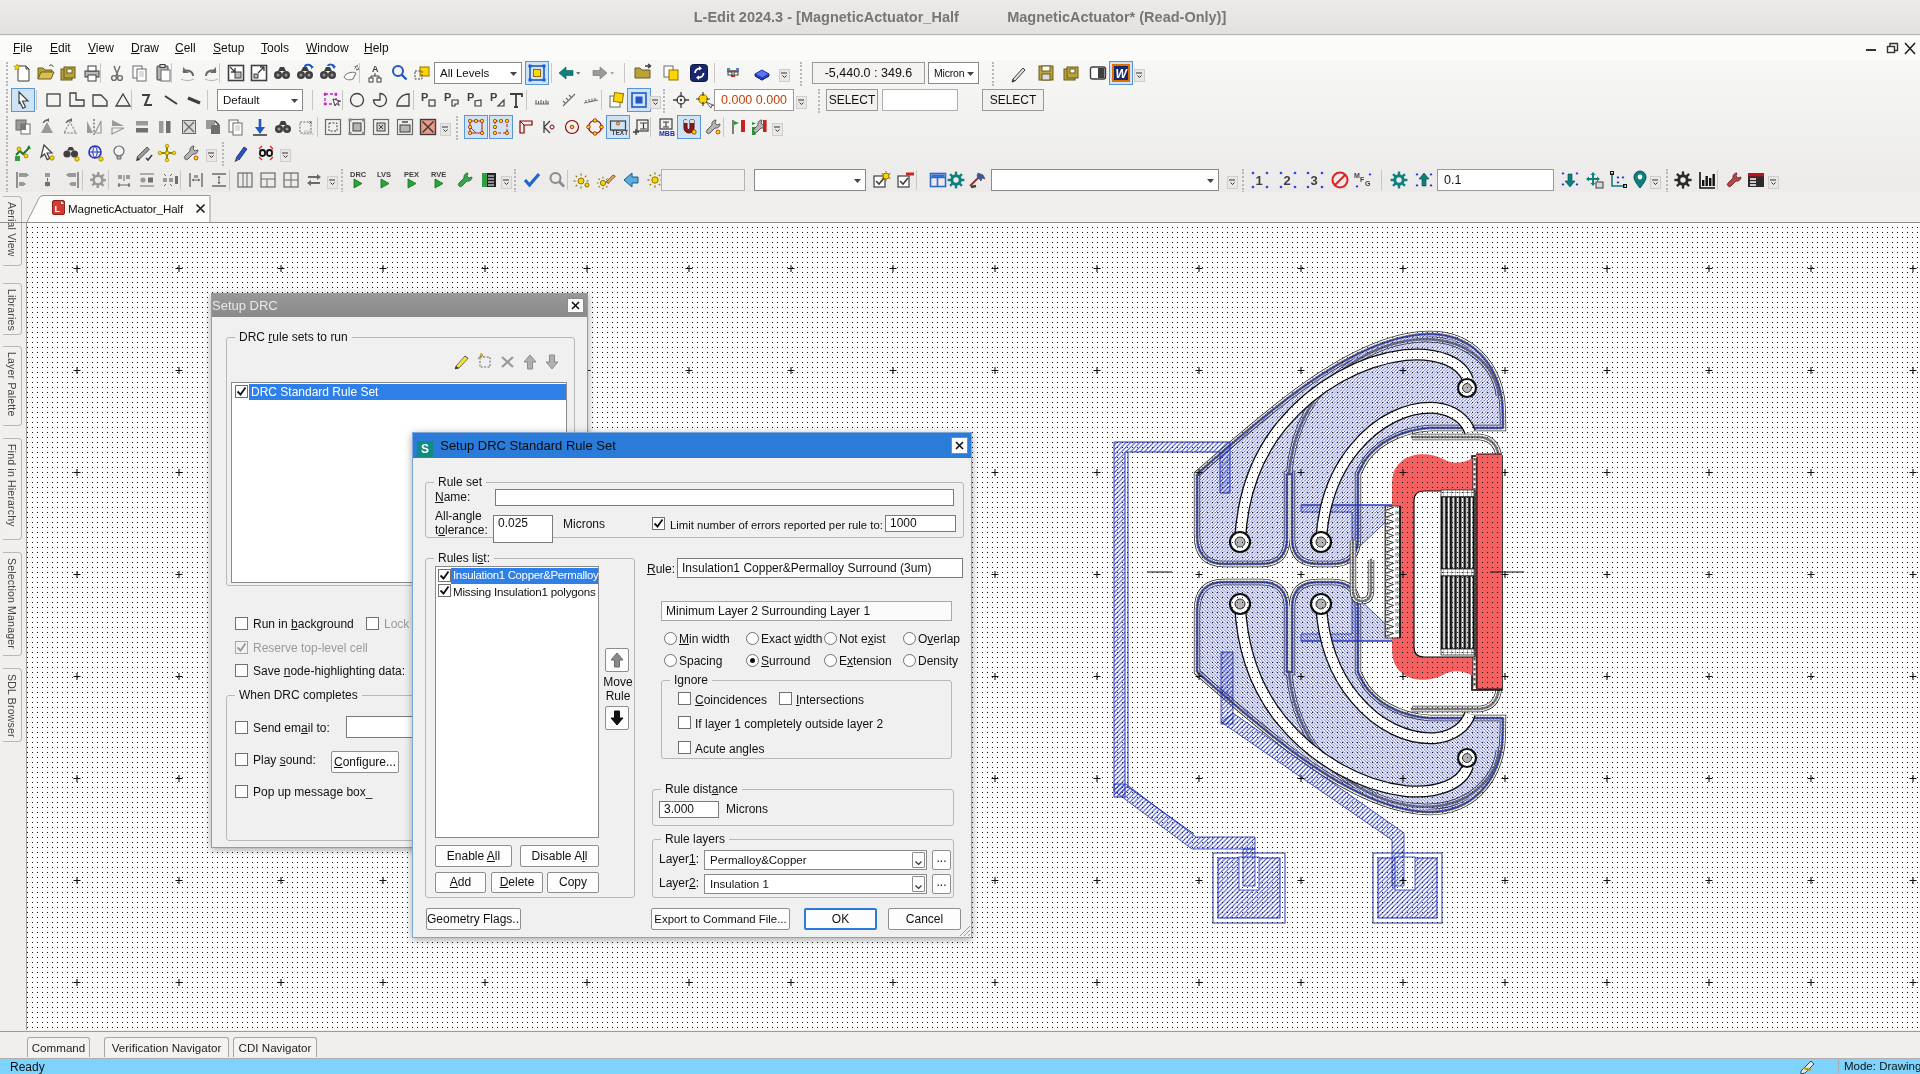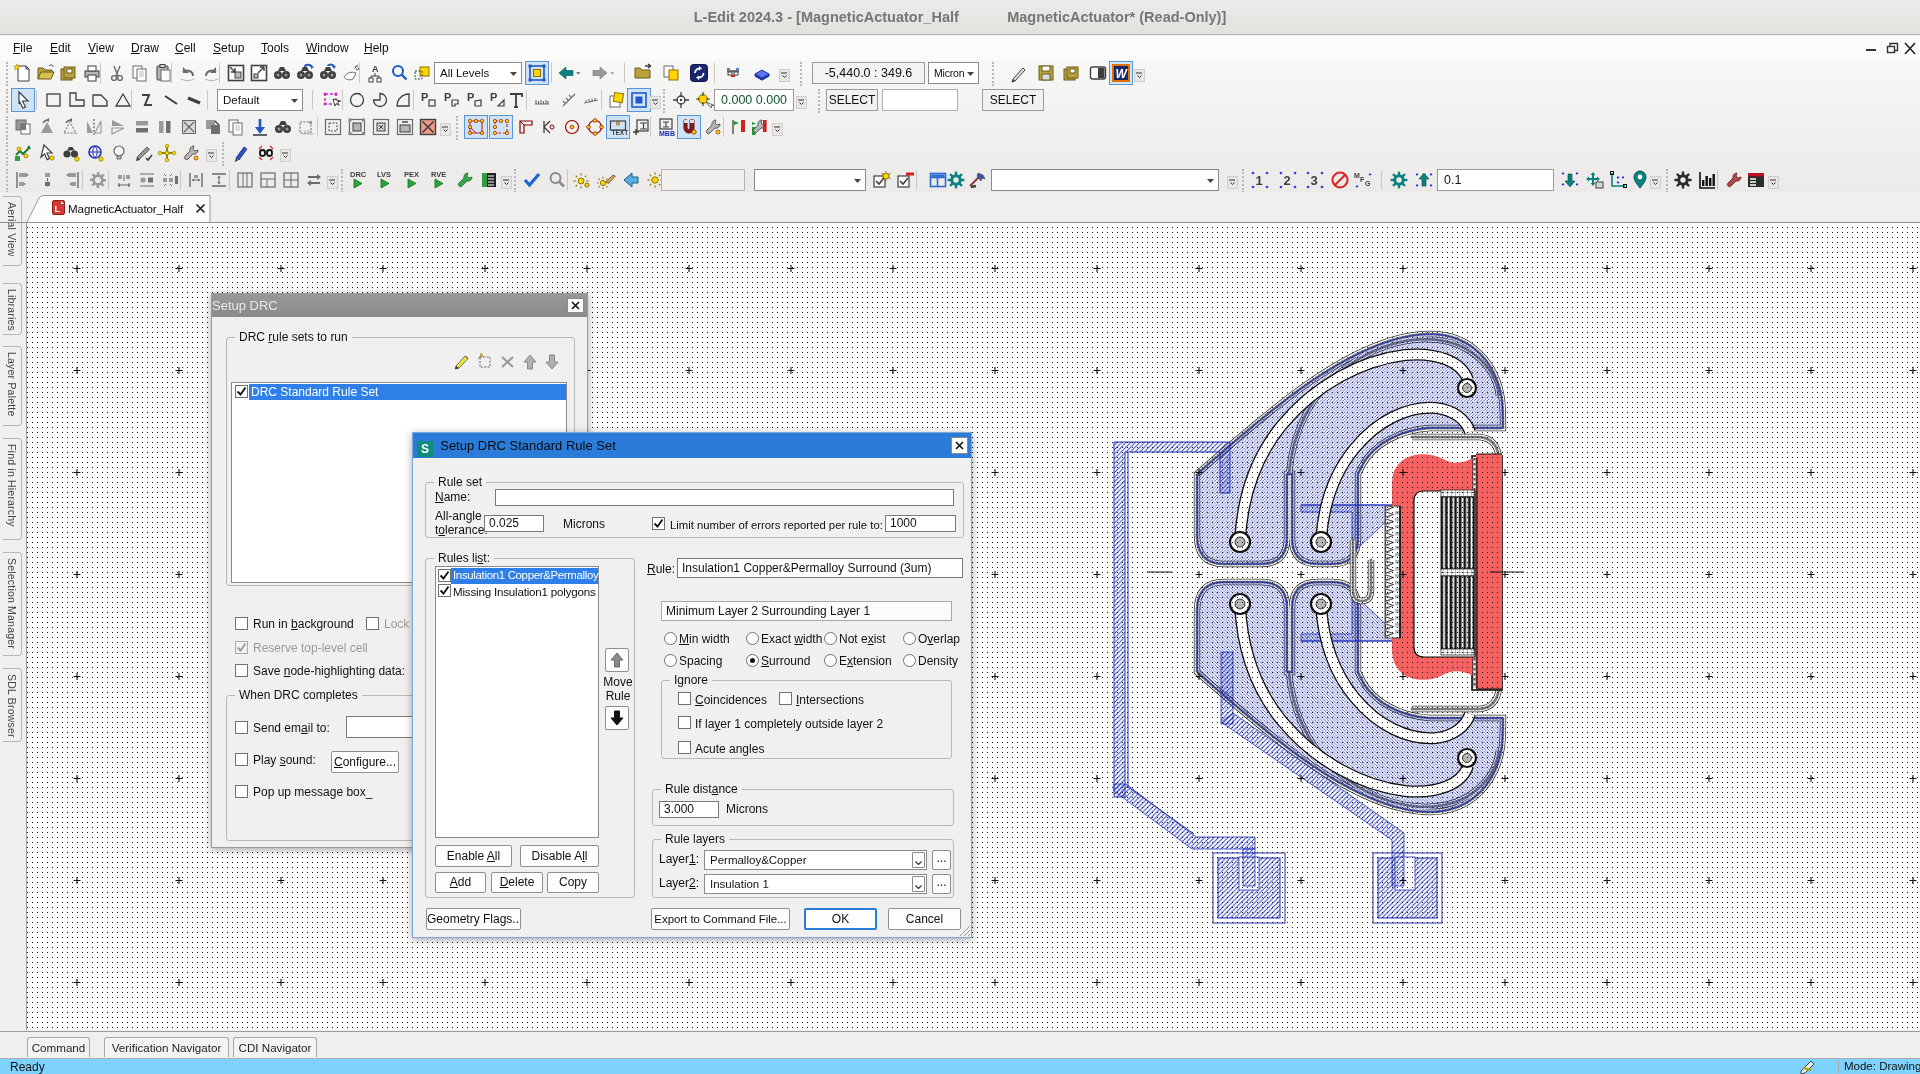--- a/index.html
+++ b/index.html
@@ -354,21 +354,21 @@
 <svg class="abs" style="left:671px;top:90px" width="20" height="20" viewBox="0 0 20 20">
     <circle cx="10" cy="10" r="4" fill="none" stroke="#3f3f3f" stroke-width="1.3"></circle>
     <path d="M10 2v5M10 13v5M2 10h5M13 10h5" stroke="#3f3f3f" stroke-width="1.3"></path>
     <circle cx="10" cy="10" r="1.2" fill="#3f3f3f"></circle>
   </svg>
 <svg class="abs" style="left:694px;top:90px" width="20" height="20" viewBox="0 0 20 20">
     <circle cx="9" cy="9" r="4.5" fill="#ffd400" stroke="#8a7400"></circle>
     <path d="M9 2v4M9 12v4M2 9h4M12 9h4" stroke="#3f3f3f" stroke-width="1.2"></path>
     <path d="M12 12l5 6 1-3 2 .5z" fill="#fff" stroke="#3f3f3f" stroke-width=".8"></path>
   </svg>
-<div class="abs" style="left:714px;top:89px;width:80px;height:22px;background:#fff;border:1px solid #9a9a98;line-height:20px;font-size:12.5px;color:#14532d;padding-left:6px">0.000 0.000</div>
+<div class="abs" style="left:714px;top:89px;width:80px;height:22px;background:#fff;border:1px solid #9a9a98;line-height:20px;font-size:12.5px;color:#c2410c;padding-left:6px">0.000 0.000</div>
 <div class="abs" style="left:796px;top:96px;width:11px;height:13px;background:#e8e7e5;border:1px solid #cfcecc"><svg width="9" height="11">
       <path d="M1 3h6M2.5 5.5l2 2 2-2" stroke="#333" fill="none"></path>
     </svg></div>
 <div class="grip" style="left:818px;top:89px;height:24px"></div>
 <div class="tbtn" style="left:826px;top:89px;width:52px;height:22px;line-height:20px">SELECT</div>
 <div class="abs" style="left:882px;top:89px;width:76px;height:22px;background:#fff;border:1px solid #b0afad"></div>
 <div class="tbtn" style="left:982px;top:89px;width:62px;height:22px;line-height:20px">SELECT</div>
 <div class="grip" style="left:6px;top:116px;height:24px"></div>
 <svg class="abs" style="left:13.0px;top:117px" width="20" height="20" viewBox="0 0 20 20">
     <rect x="3" y="3" width="10" height="10" fill="#9a9a9a" stroke="#6a6a6a"></rect>
@@ -1145,21 +1145,21 @@
     <div class="xbtn" style="left:538px;top:4px;width:17px;height:17px"><svg width="15" height="15">
         <path d="M4 4l7 7M11 4l-7 7" stroke="#111" stroke-width="1.6"></path>
       </svg></div>
     <div class="group" style="left:12px;top:49px;width:539px;height:56px">
       <div class="glabel">Rule set</div>
     </div>
     <div class="lbl" style="left:22px;top:57px"><u>N</u>ame:</div>
     <div class="tin" style="left:82px;top:56px;width:459px;height:17px"></div>
     <div class="lbl" style="left:22px;top:76px">All-angle</div>
     <div class="lbl" style="left:22px;top:90px">t<u>o</u>lerance:</div>
-    <div class="tin" style="left:71px;top:82px;width:60px;height:17px;line-height:13px">0.025</div>
+    <div class="tin" style="left:80px;top:82px;width:60px;height:28px;line-height:13px">0.025</div>
     <div class="lbl" style="left:150px;top:84px">Microns</div>
     <div class="cb" style="left:239px;top:84px">
       <svg width="11" height="11" style="position:absolute;left:0;top:0">
         <path d="M1.5 5.5l3 3 5-7" stroke="#111" stroke-width="1.8" fill="none"></path>
       </svg>
     </div>
     <div class="lbl" style="left:257px;top:86px;font-size:11.3px">Limit number of errors reported per rule to:</div>
     <div class="tin" style="left:472px;top:82px;width:71px;height:17px;line-height:13px">1000</div>
     <div class="group" style="left:12px;top:125px;width:210px;height:340px">
       <div class="glabel">Rules li<u>s</u>t:</div>

